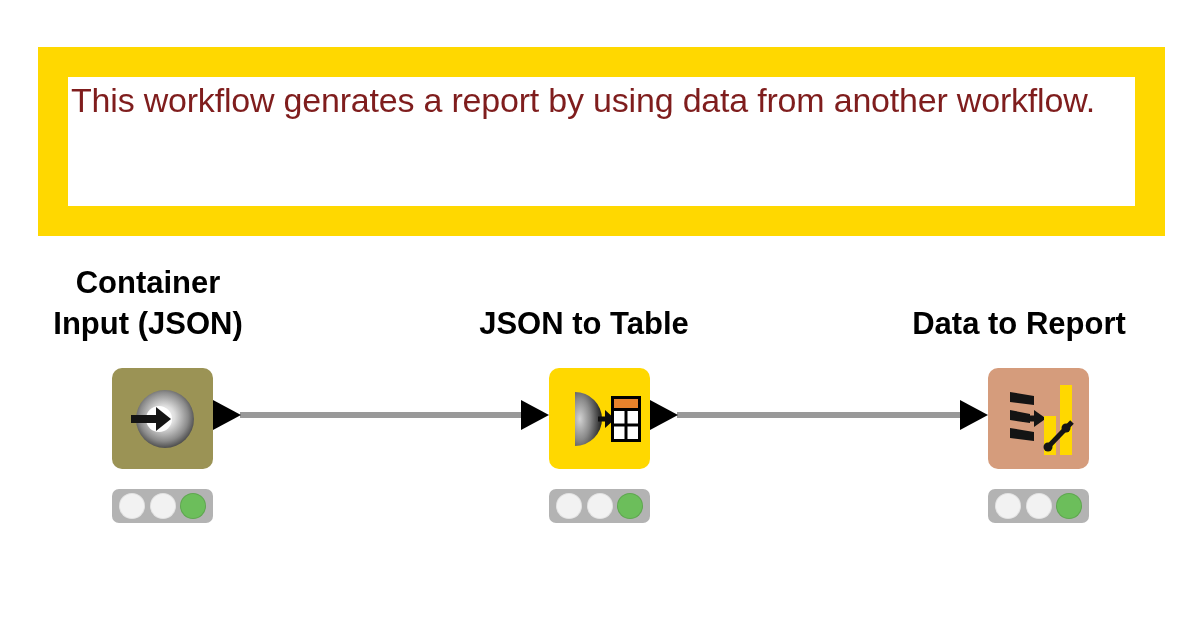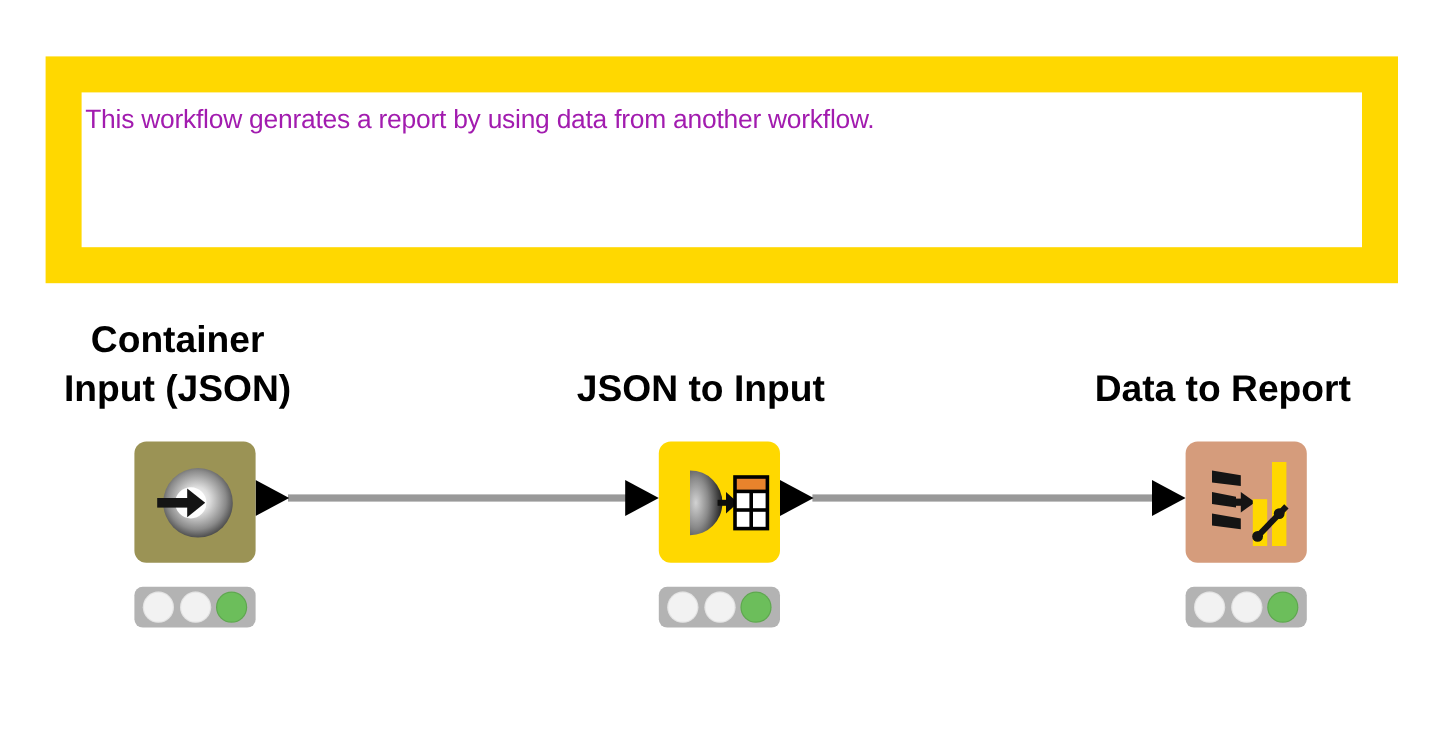--- a/index.html
+++ b/index.html
@@ -16,23 +16,23 @@
   
   .annotation {
     position: absolute;
     left: 38px; top: 47px;
     width: 1127px; height: 189px;
     border: 30px solid #FFD800;
     background: #ffffff;
   }
   .annotation-text {
     padding: 1px 0 0 3px;
-    font-size: 22px;
+    font-size: 34px;
     line-height: 44px;
-    color: #a21caf;
+    color: #7f1d1d;
     letter-spacing: -0.2px;
   }
 
   
   .node-label {
     position: absolute;
     width: 400px;
     text-align: center;
     font-size: 31px;
     line-height: 41px;
@@ -145,21 +145,21 @@
       <polygon points="44,39 44,63 59,51" fill="#141414"></polygon>
     </svg>
   </div>
   <div class="traffic traffic-1">
     <div class="light light-off"></div>
     <div class="light light-off"></div>
     <div class="light light-green"></div>
   </div>
 
   <div class="node-label label-2">
-    <span>JSON to Input</span>
+    <span>JSON to Table</span>
   </div>
   <div class="node node-2">
     <svg width="101" height="101" viewBox="0 0 101 101">
       <defs>
         <radialGradient id="dome2" cx="18%" cy="50%" r="85%">
           <stop offset="0%" stop-color="#d2d2d2"></stop>
           <stop offset="45%" stop-color="#8a8a8a"></stop>
           <stop offset="100%" stop-color="#181818"></stop>
         </radialGradient>
       </defs>

